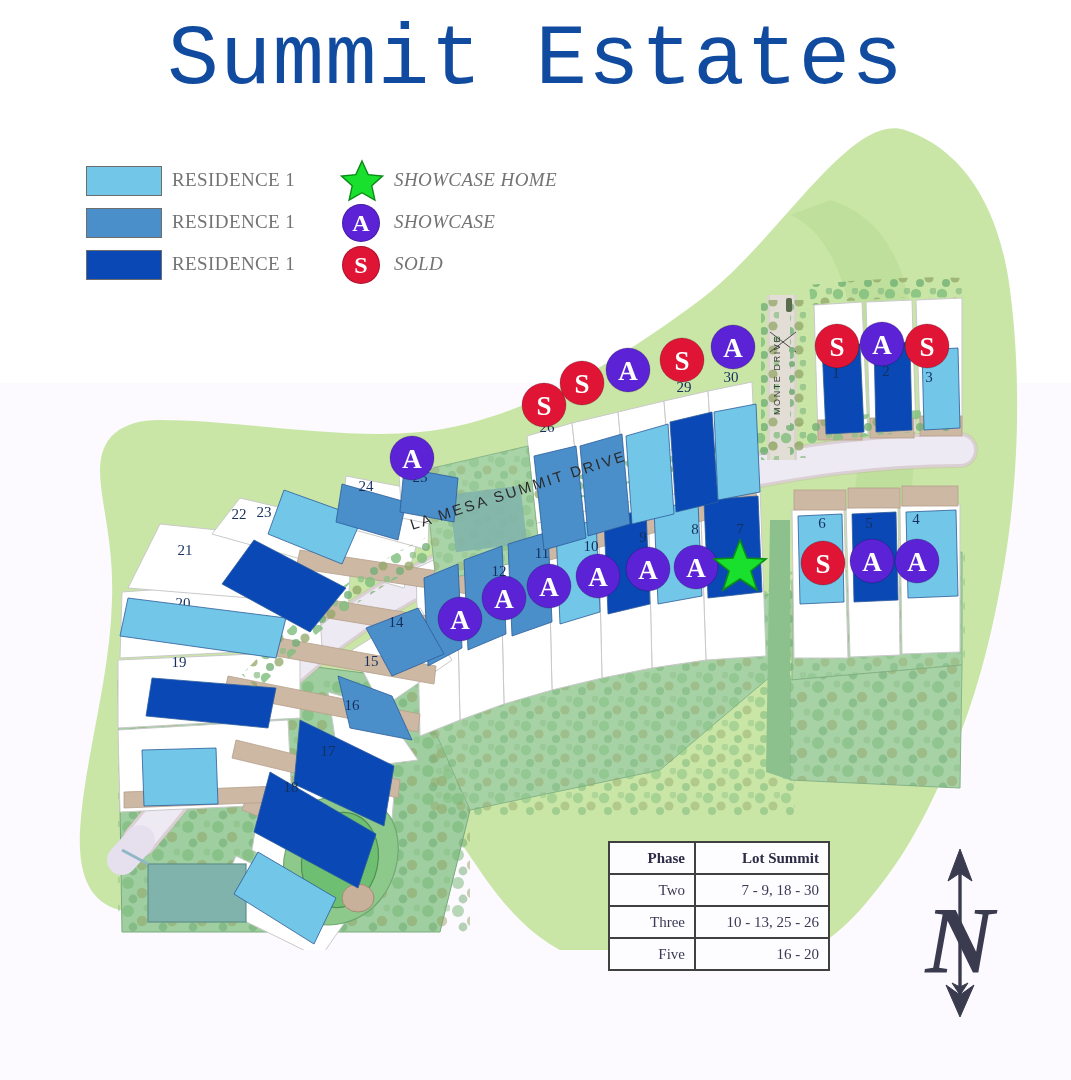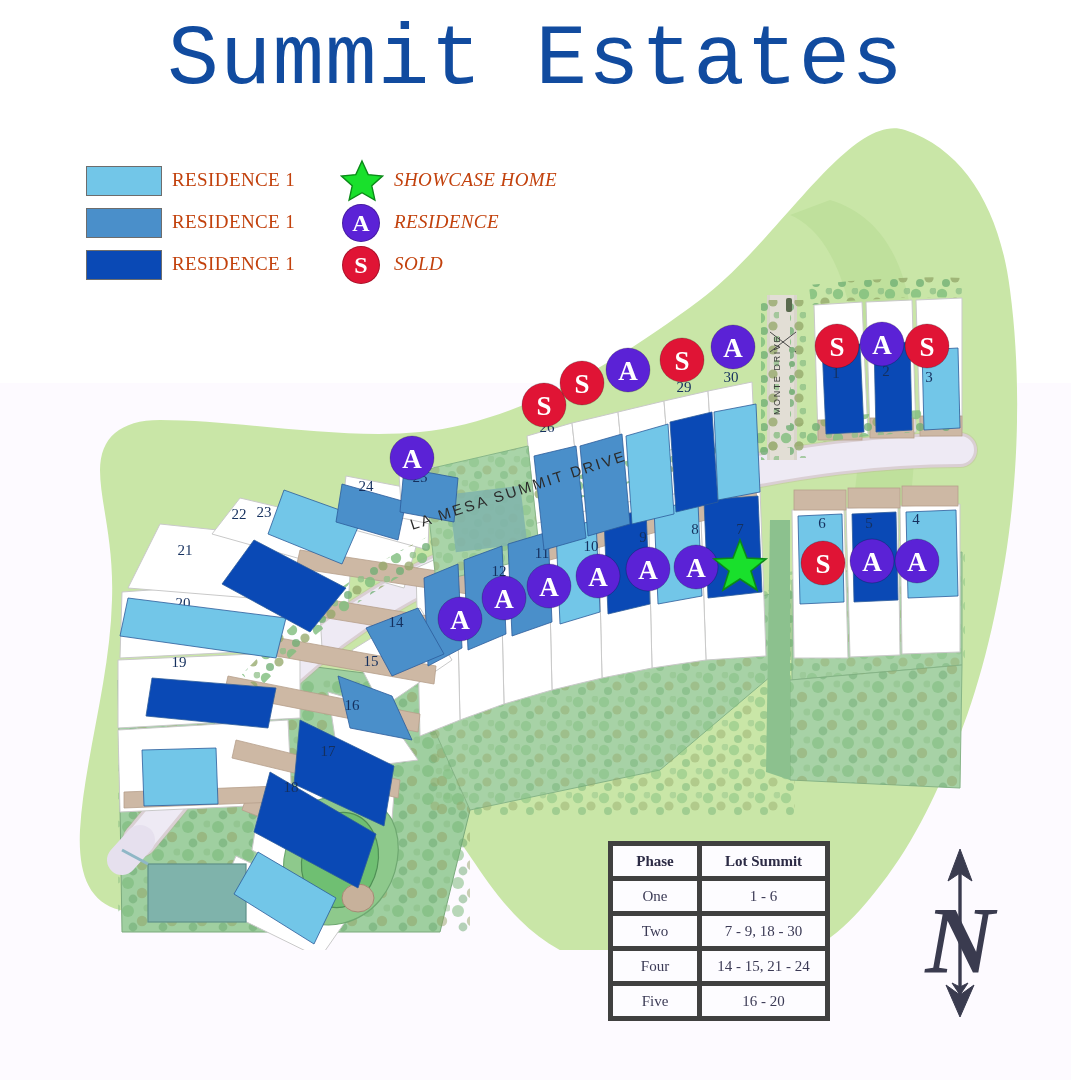--- a/index.html
+++ b/index.html
@@ -17,21 +17,21 @@
     position:absolute;left:0;top:12px;width:1071px;text-align:center;
     font-family:Liberation Mono, monospace;
     font-size:86px;line-height:96px;font-weight:400;
     color:#114b9f;letter-spacing:1px;
   }
 
   
   #legend{position:absolute;left:86px;top:162px;width:520px;height:122px;}
   .lg-row{position:absolute;height:34px;}
   .lg-swatch{position:absolute;left:0;top:4px;width:74px;height:28px;border:1px solid #6d6d6d;}
-  .lg-text{position:absolute;font-family:"Liberation Serif",serif;font-size:19px;color:#c2410c;
+  .lg-text{position:absolute;font-family:"Liberation Serif",serif;font-size:19px;color:#737373;
            letter-spacing:.4px;white-space:nowrap;top:7px;}
   .lg-left .lg-text{left:86px;}
   .lg-right{left:256px;}
   .lg-right .lg-text{left:52px;font-style:italic;}
 
   .badge{
     position:absolute;left:0;top:0;width:36px;height:36px;border-radius:50%;
     display:flex;align-items:center;justify-content:center;
     font-family:"Liberation Serif",serif;font-weight:bold;color:#fff;font-size:24px;
     border:1px solid rgba(0,0,0,.25);
@@ -54,21 +54,21 @@
   .mbadge-txt{font-family:"Liberation Serif",serif;font-weight:bold;fill:#ffffff;
               text-anchor:middle;font-size:27px;}
 
   
   #phase-table{
     position:absolute;left:608px;top:841px;width:222px;
     border-collapse:collapse;background:#fdfcff;
     font-family:"Liberation Serif",serif;
   }
   #phase-table td,#phase-table th{
-    border:5px solid #404040;padding:4px 9px;font-size:15px;color:#3b3a55;text-align:center;
+    border:2px solid #404040;padding:4px 9px;font-size:15px;color:#3b3a55;text-align:right;
     height:22px;
   }
   #phase-table th{font-weight:bold;color:#2c2b45;}
   #phase-table td:first-child,#phase-table th:first-child{width:66px;}
 
   
   #compass{position:absolute;left:900px;top:845px;width:120px;height:175px;}
 </style>
 </head>
 <body>
@@ -96,21 +96,21 @@
   <div class="lg-row lg-right" style="top:0px;">
     <svg class="star-glyph" viewBox="0 0 44 44">
       <polygon points="22,3 28.2,16.6 42.5,18.1 31.8,27.8 34.9,42 22,34.7 9.1,42 12.2,27.8 1.5,18.1 15.8,16.6" fill="#19e02c" stroke="#0b8a18" stroke-width="1.4"></polygon>
     </svg>
     <div class="lg-text">SHOWCASE HOME</div>
   </div>
   <div class="lg-row lg-right" style="top:42px;">
     <div class="badge avail">
       <span>A</span>
     </div>
-    <div class="lg-text">RESIDENCE</div>
+    <div class="lg-text">SHOWCASE</div>
   </div>
   <div class="lg-row lg-right" style="top:84px;">
     <div class="badge sold">
       <span>S</span>
     </div>
     <div class="lg-text">SOLD</div>
   </div>
 </div>
 
 <div id="map">
@@ -485,30 +485,26 @@
 
 <table id="phase-table">
   <thead>
     <tr>
       <th>Phase</th>
       <th>Lot Summit</th>
     </tr>
   </thead>
   <tbody id="phase-body">
       <tr>
-        <td>One</td>
-        <td>1 - 6</td>
-      </tr>
-      <tr>
         <td>Two</td>
         <td>7 - 9, 18 - 30</td>
       </tr>
       <tr>
-        <td>Four</td>
-        <td>14 - 15, 21 - 24</td>
+        <td>Three</td>
+        <td>10 - 13, 25 - 26</td>
       </tr>
       <tr>
         <td>Five</td>
         <td>16 - 20</td>
       </tr>
     </tbody>
 </table>
 
 <div id="compass">
   <svg width="120" height="175" viewBox="0 0 120 175">

